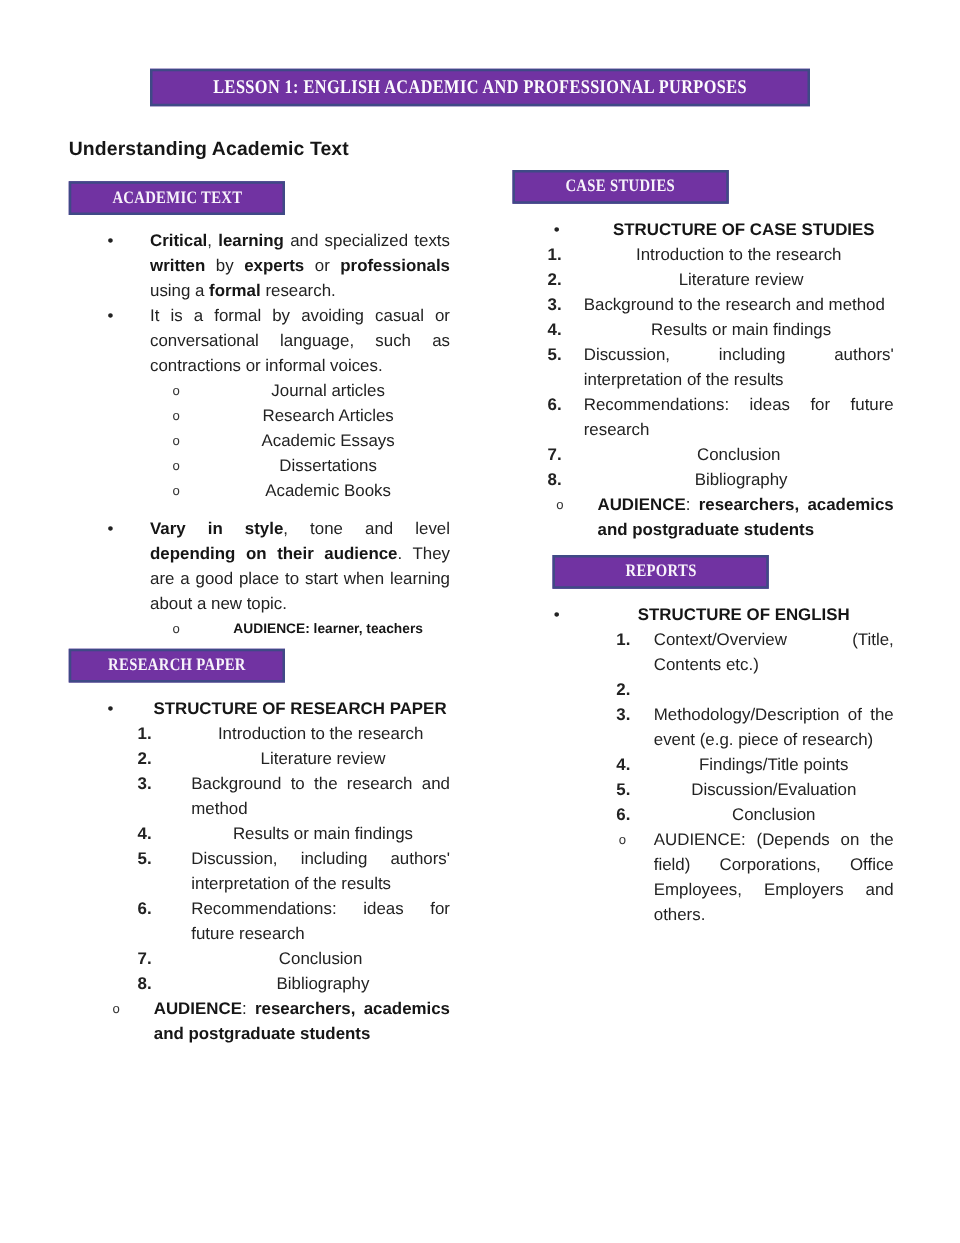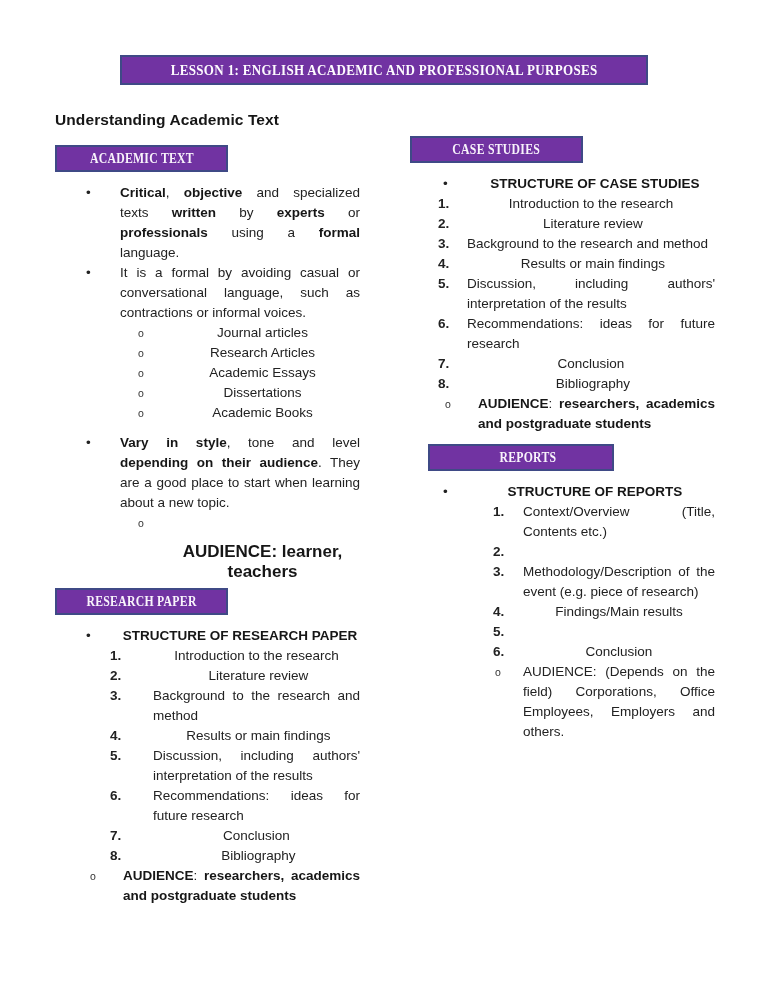--- a/index.html
+++ b/index.html
@@ -22,35 +22,35 @@
     font-weight:bold;font-size:15.5px;color:#161616;letter-spacing:0.1px;
   }
   .col{position:absolute;width:305px;}
   .col-left{left:55px;top:145px;}
   .col-right{left:410px;top:136px;}
   .sec-header{
     width:169px;height:23px;background:#7133a2;border:2px solid #3f4a86;
     display:flex;align-items:center;justify-content:center;
     margin:0 0 11px 0;
   }
-  .sec-header.indented{margin-left:18px;padding-left:13px;}
+  .sec-header.indented{margin-left:32px;}
   .sec-header .condensed{
     color:#f8f3fb;font-family:"Liberation Serif",serif;font-weight:bold;
     font-size:14px;white-space:nowrap;transform:scaleX(0.84);letter-spacing:0.3px;
   }
   .list-block{margin:0 0 10px 0;}
   .list-block.tight{margin-bottom:6px;}
   .li{display:flex;line-height:20px;}
   .marker{flex-shrink:0;}
   .marker.num{font-weight:bold;}
   .marker.circ{font-size:10.5px;line-height:20px;color:#333;}
   .marker.dot{font-size:13.5px;}
   .content{flex:1;text-align:justify;}
   .content.nj{text-align:center;}
-  .content.sm{font-size:17px;margin-top:29px;}
+  .content.sm{font-size:11px;}
   .b{font-weight:bold;color:#161616;}
   
   .l-bullet{padding-left:31px;} .l-bullet .marker{width:34px;}
   .l-circle{padding-left:83px;} .l-circle .marker{width:27px;}
   .l-num{padding-left:55px;}    .l-num .marker{width:43px;}
   .l-o{padding-left:35px;}      .l-o .marker{width:33px;}
   
   .r-bullet{padding-left:33px;} .r-bullet .marker{width:32px;}
   .r-num{padding-left:28px;}    .r-num .marker{width:29px;}
   .r-o{padding-left:35px;}      .r-o .marker{width:33px;}
@@ -65,21 +65,21 @@
     <span class="banner-text">LESSON 1: ENGLISH ACADEMIC AND PROFESSIONAL PURPOSES</span>
   </div>
   <div class="doc-heading">Understanding Academic Text</div>
   <div class="col col-left">
       <div class="sec-header">
         <span class="condensed">ACADEMIC TEXT</span>
       </div>
       <div class="list-block">
         <div class="li l-bullet">
           <span class="marker dot">•</span>
-          <span class="content"><span class="b">Critical</span><span>, </span><span class="b">objective</span><span> and specialized texts </span><span class="b">written</span><span> by </span><span class="b">experts</span><span> or </span><span class="b">professionals</span><span> using a </span><span class="b">formal</span><span> language.</span></span>
+          <span class="content"><span class="b">Critical</span><span>, </span><span class="b">learning</span><span> and specialized texts </span><span class="b">written</span><span> by </span><span class="b">experts</span><span> or </span><span class="b">professionals</span><span> using a </span><span class="b">formal</span><span> research.</span></span>
         </div>
         <div class="li l-bullet">
           <span class="marker dot">•</span>
           <span class="content"><span>It is a formal by avoiding casual or conversational language, such as contractions or informal voices.</span></span>
         </div>
         <div class="li l-circle">
           <span class="marker circ">o</span>
           <span class="content nj"><span>Journal articles</span></span>
         </div>
         <div class="li l-circle">
@@ -200,39 +200,40 @@
           <span class="marker circ">o</span>
           <span class="content"><span class="b">AUDIENCE</span><span>: </span><span class="b">researchers, academics and postgraduate students</span></span>
         </div>
       </div>
       <div class="sec-header indented">
         <span class="condensed">REPORTS</span>
       </div>
       <div class="list-block">
         <div class="li r-bullet">
           <span class="marker dot">•</span>
-          <span class="content nj"><span class="b">STRUCTURE OF REPORTS</span></span>
+          <span class="content nj"><span class="b">STRUCTURE OF ENGLISH</span></span>
         </div>
         <div class="li rep-num">
           <span class="marker num">1.</span>
           <span class="content"><span>Context/Overview (Title, Contents etc.)</span></span>
         </div>
         <div class="li rep-num">
           <span class="marker num">2.</span>
         </div>
         <div class="li rep-num">
           <span class="marker num">3.</span>
           <span class="content"><span>Methodology/Description of the event (e.g. piece of research)</span></span>
         </div>
         <div class="li rep-num">
           <span class="marker num">4.</span>
-          <span class="content nj"><span>Findings/Main results</span></span>
+          <span class="content nj"><span>Findings/Title points</span></span>
         </div>
         <div class="li rep-num">
           <span class="marker num">5.</span>
+          <span class="content nj"><span>Discussion/Evaluation</span></span>
         </div>
         <div class="li rep-num">
           <span class="marker num">6.</span>
           <span class="content nj"><span>Conclusion</span></span>
         </div>
         <div class="li rep-o">
           <span class="marker circ">o</span>
           <span class="content"><span>AUDIENCE: (Depends on the field) Corporations, Office Employees, Employers and others.</span></span>
         </div>
       </div>

